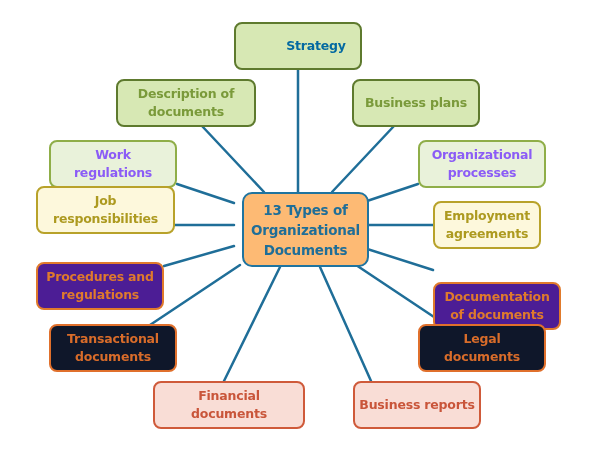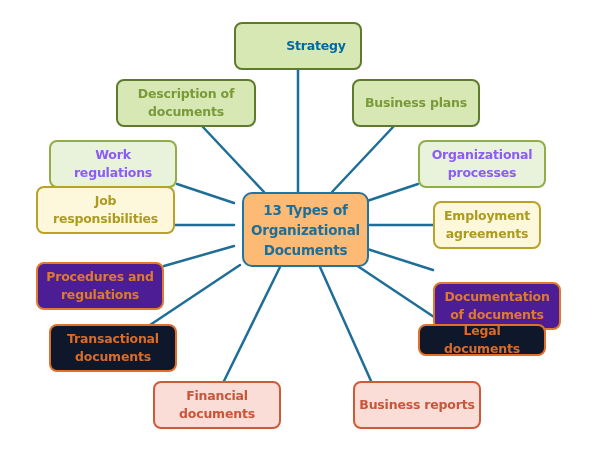--- a/index.html
+++ b/index.html
@@ -101,25 +101,25 @@
     </div>
   </div>
 
   <div class="node o" style="left:49px;top:324px;width:128px;height:48px;">
     <div>
       <span>Transactional</span>
       <span>documents</span>
     </div>
   </div>
 
-  <div class="node o" style="left:418px;top:324px;width:128px;height:32px;">
+  <div class="node o" style="left:418px;top:324px;width:128px;height:48px;">
     <span>Legal documents</span>
   </div>
 
-  <div class="node r" style="left:153px;top:381px;width:128px;height:48px;">
+  <div class="node r" style="left:153px;top:381px;width:152px;height:48px;">
     <div>
       <span>Financial</span>
       <span>documents</span>
     </div>
   </div>
 
   <div class="node r" style="left:314px;top:381px;width:128px;height:48px;margin-left:39px;">
     <span>Business reports</span>
   </div>
 

